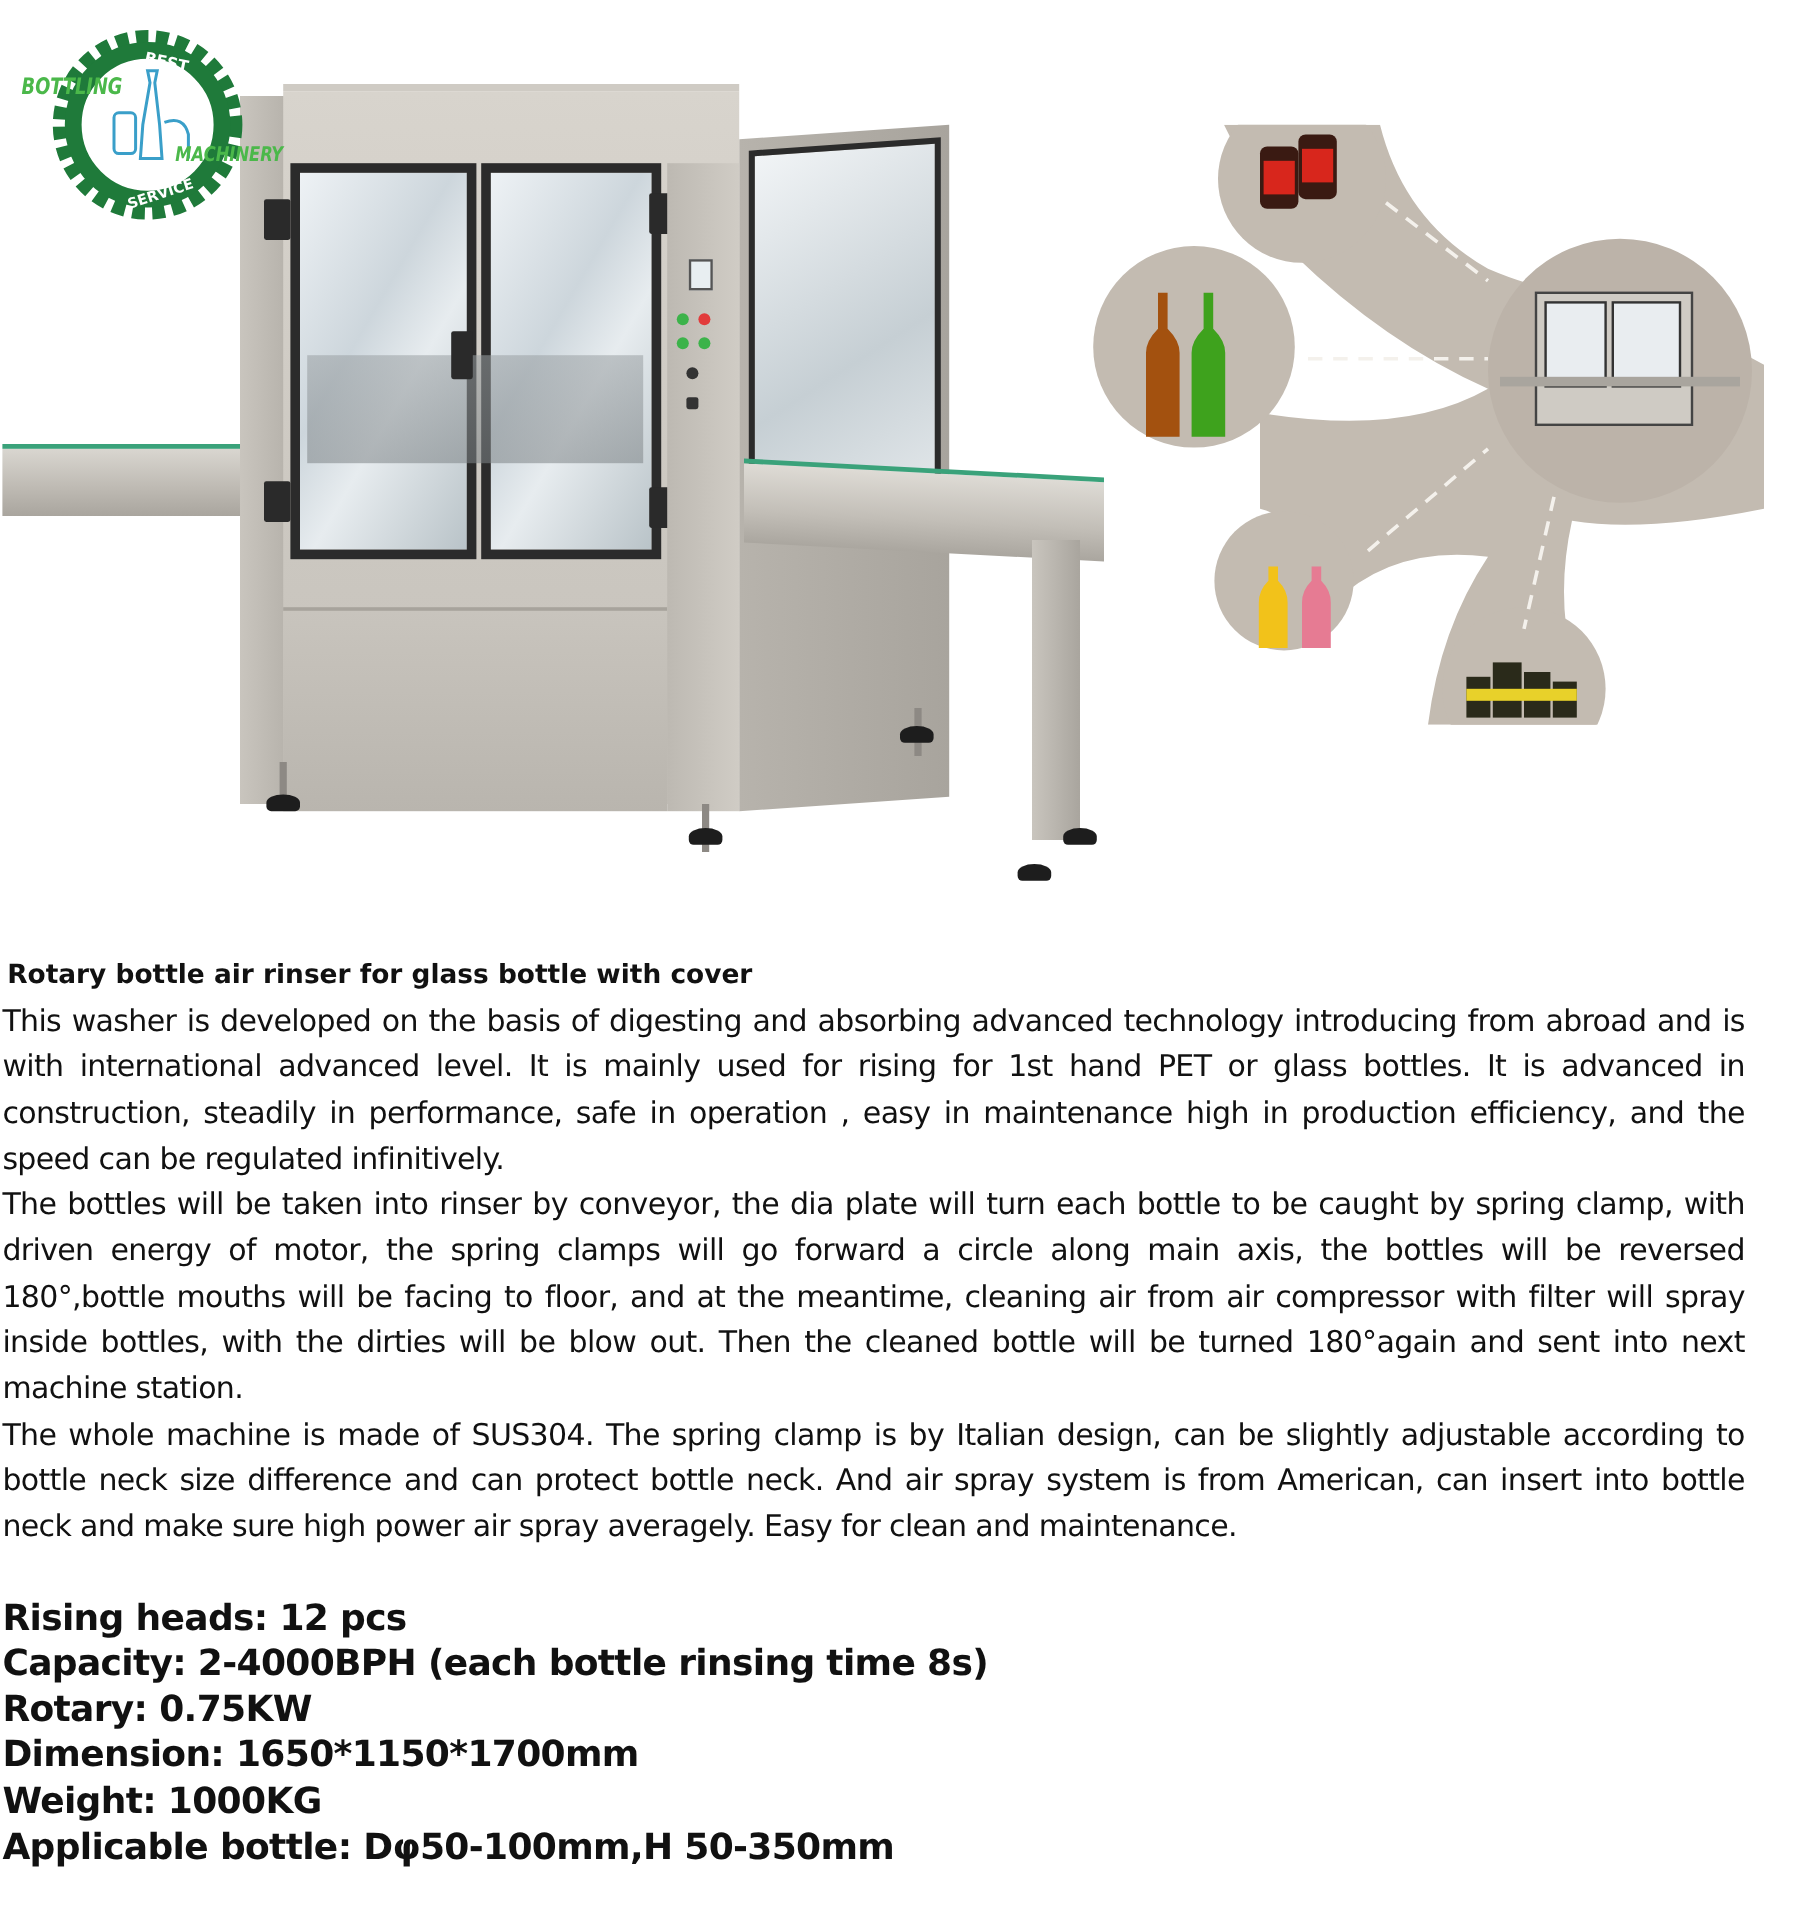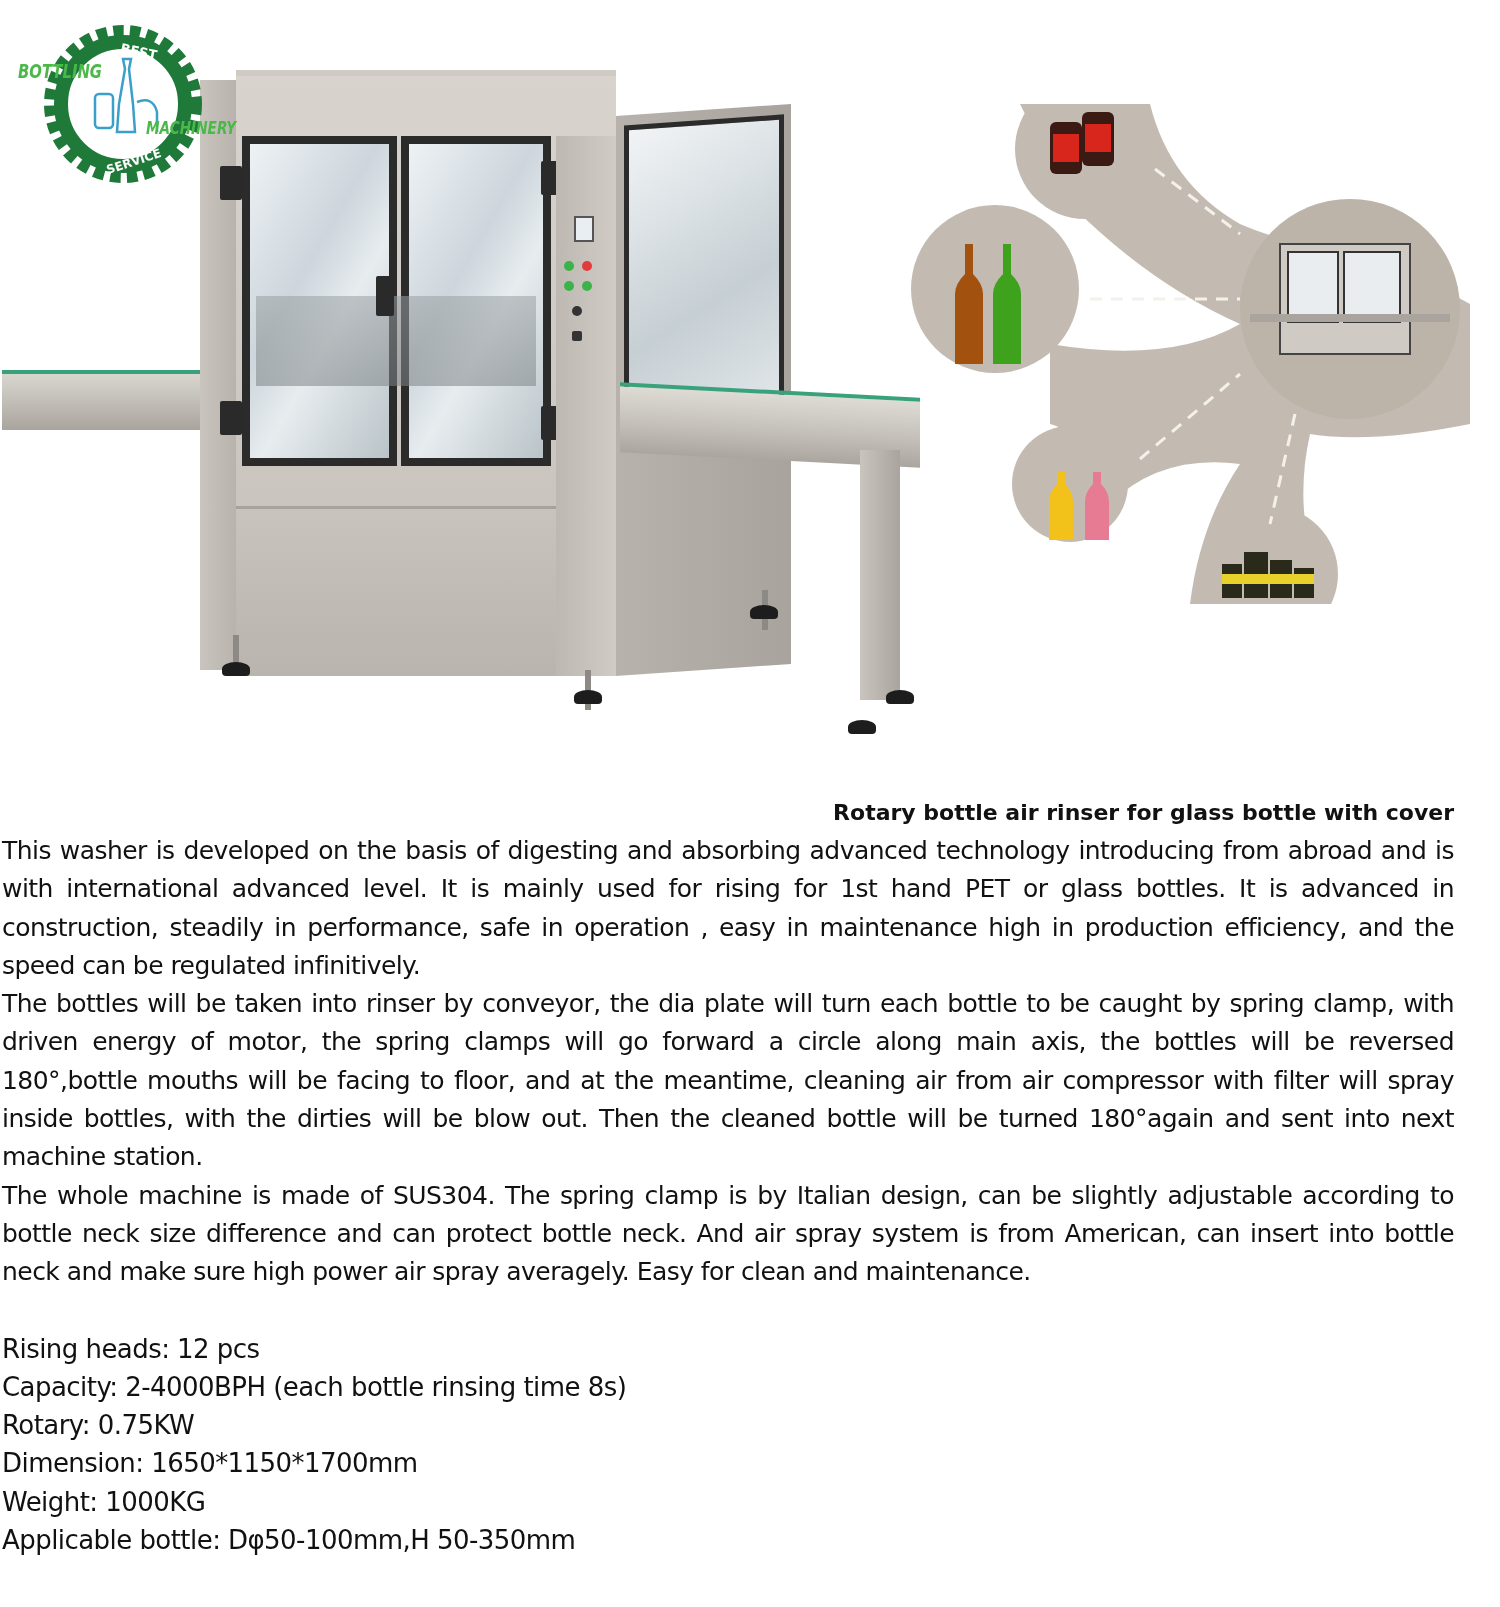--- a/index.html
+++ b/index.html
@@ -72,37 +72,37 @@
     .logo { position: absolute; left: 18px; top: 24px; width: 220px; height: 165px; }
     .logo svg { width: 100%; height: 100%; }
 
     
     .apps { position: absolute; left: 910px; top: 104px; width: 560px; height: 500px; }
     .apps svg { width: 100%; height: 100%; }
 
     
     .content { position: absolute; left: 2px; top: 796px; width: 1452px; }
     .title {
-      text-align: right;
+      text-align: left;
       font-weight: bold;
       font-size: 22px;
       line-height: 34px;
       height: 36px;
       padding-left: 4px;
     }
     .para {
       font-size: 25px;
       line-height: 38.3px;
       text-align: justify;
       letter-spacing: -0.55px;
       word-spacing: 0px;
     }
     .spacer { height: 38px; }
     .params-heading { font-weight: bold; font-size: 22.4px; line-height: 38.3px; letter-spacing: -0.3px; }
-    .param { font-size: 26px; line-height: 38.3px; letter-spacing: -0.55px; white-space: nowrap; }
+    .param { font-size: 30px; line-height: 38.3px; letter-spacing: -0.55px; white-space: nowrap; font-weight: bold; }
   </style>
 </head>
 <body>
 
 <div class="hero">
 
   <div class="machine">
     <div class="conveyor-left"></div>
     <div class="cab-side">
       <div class="side-window"></div>

